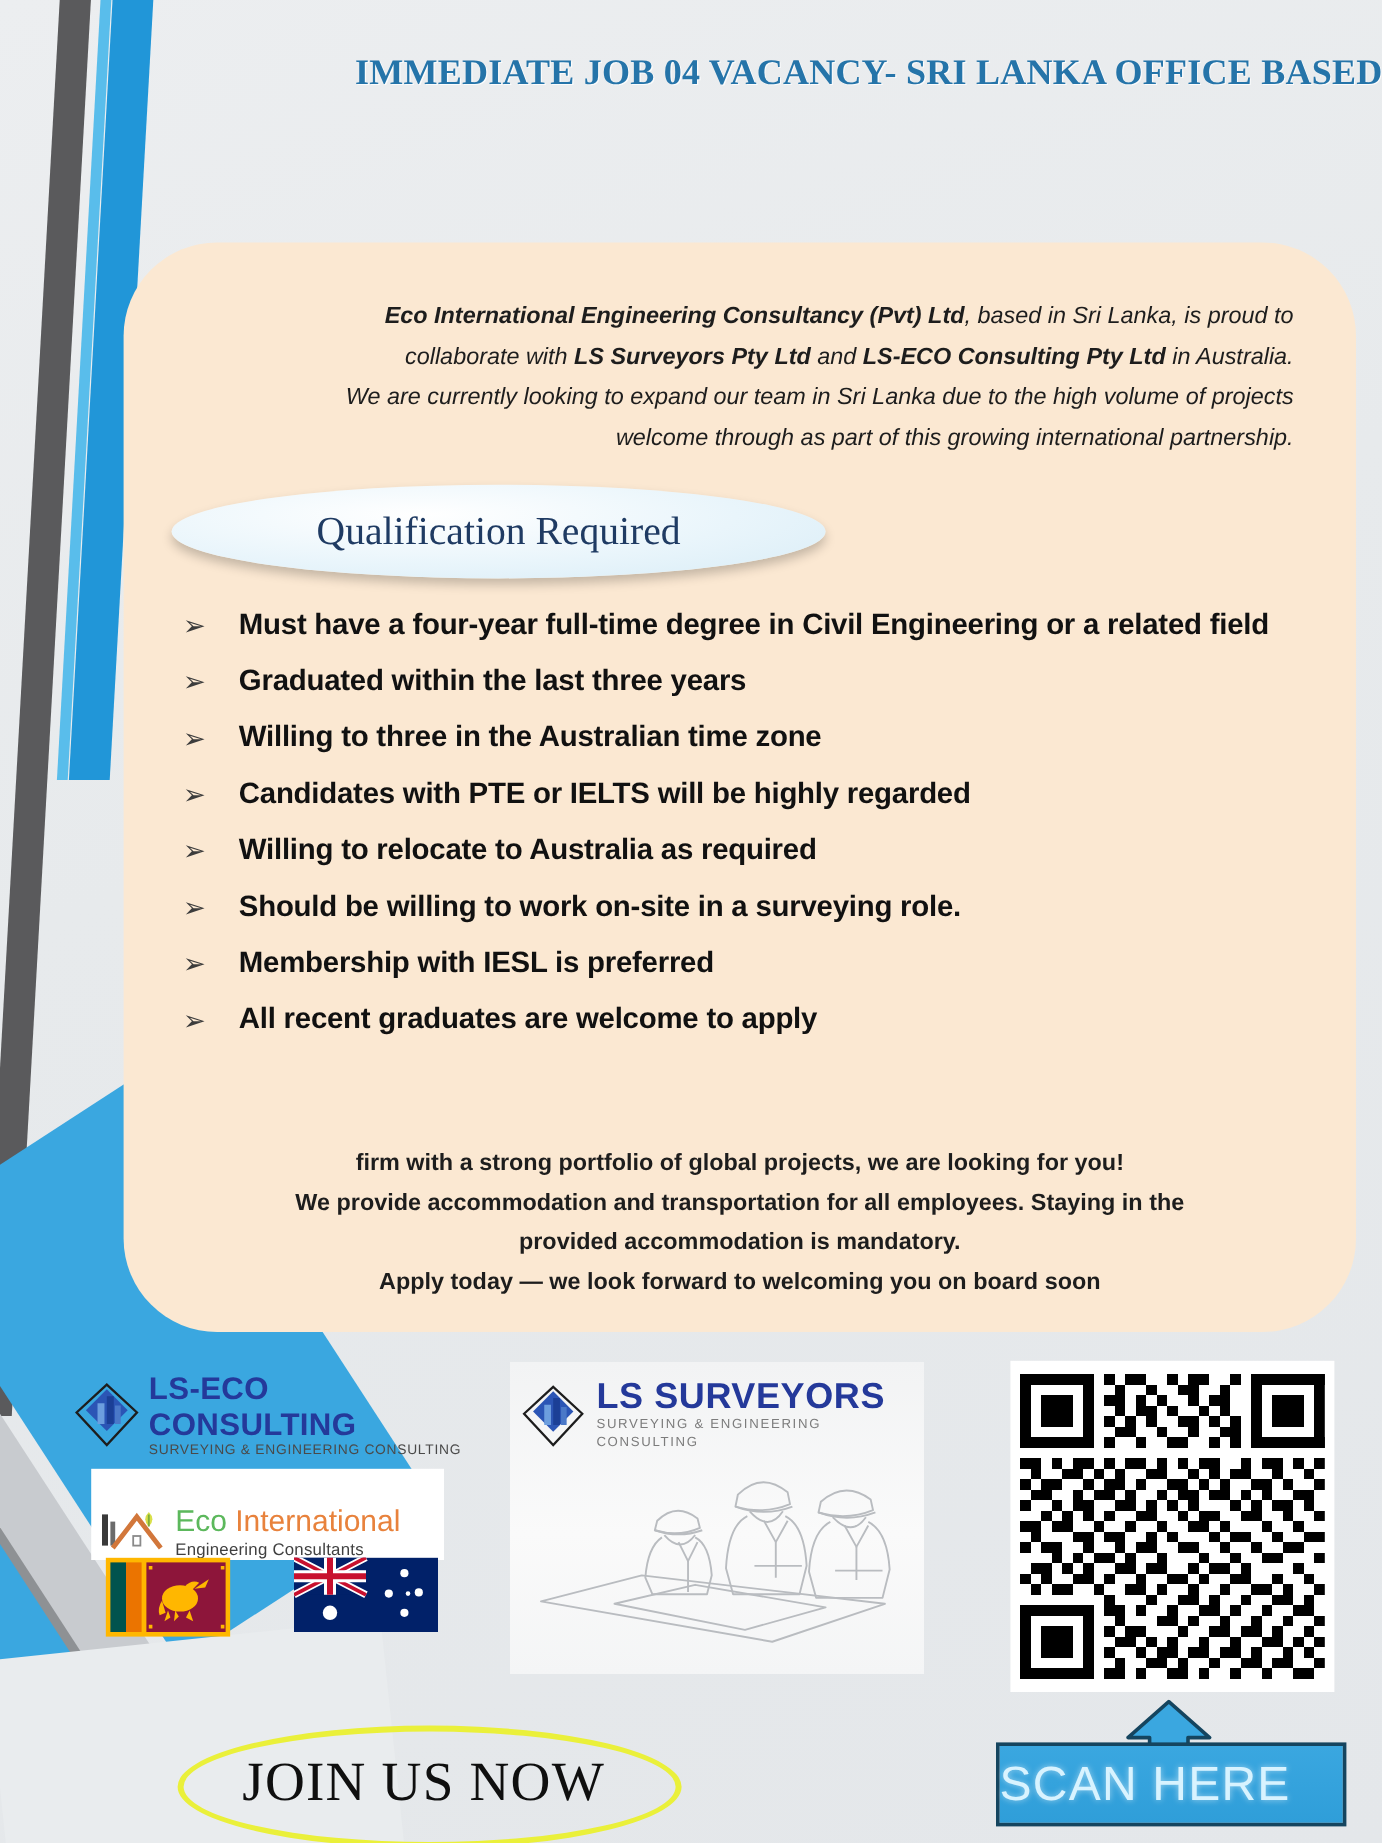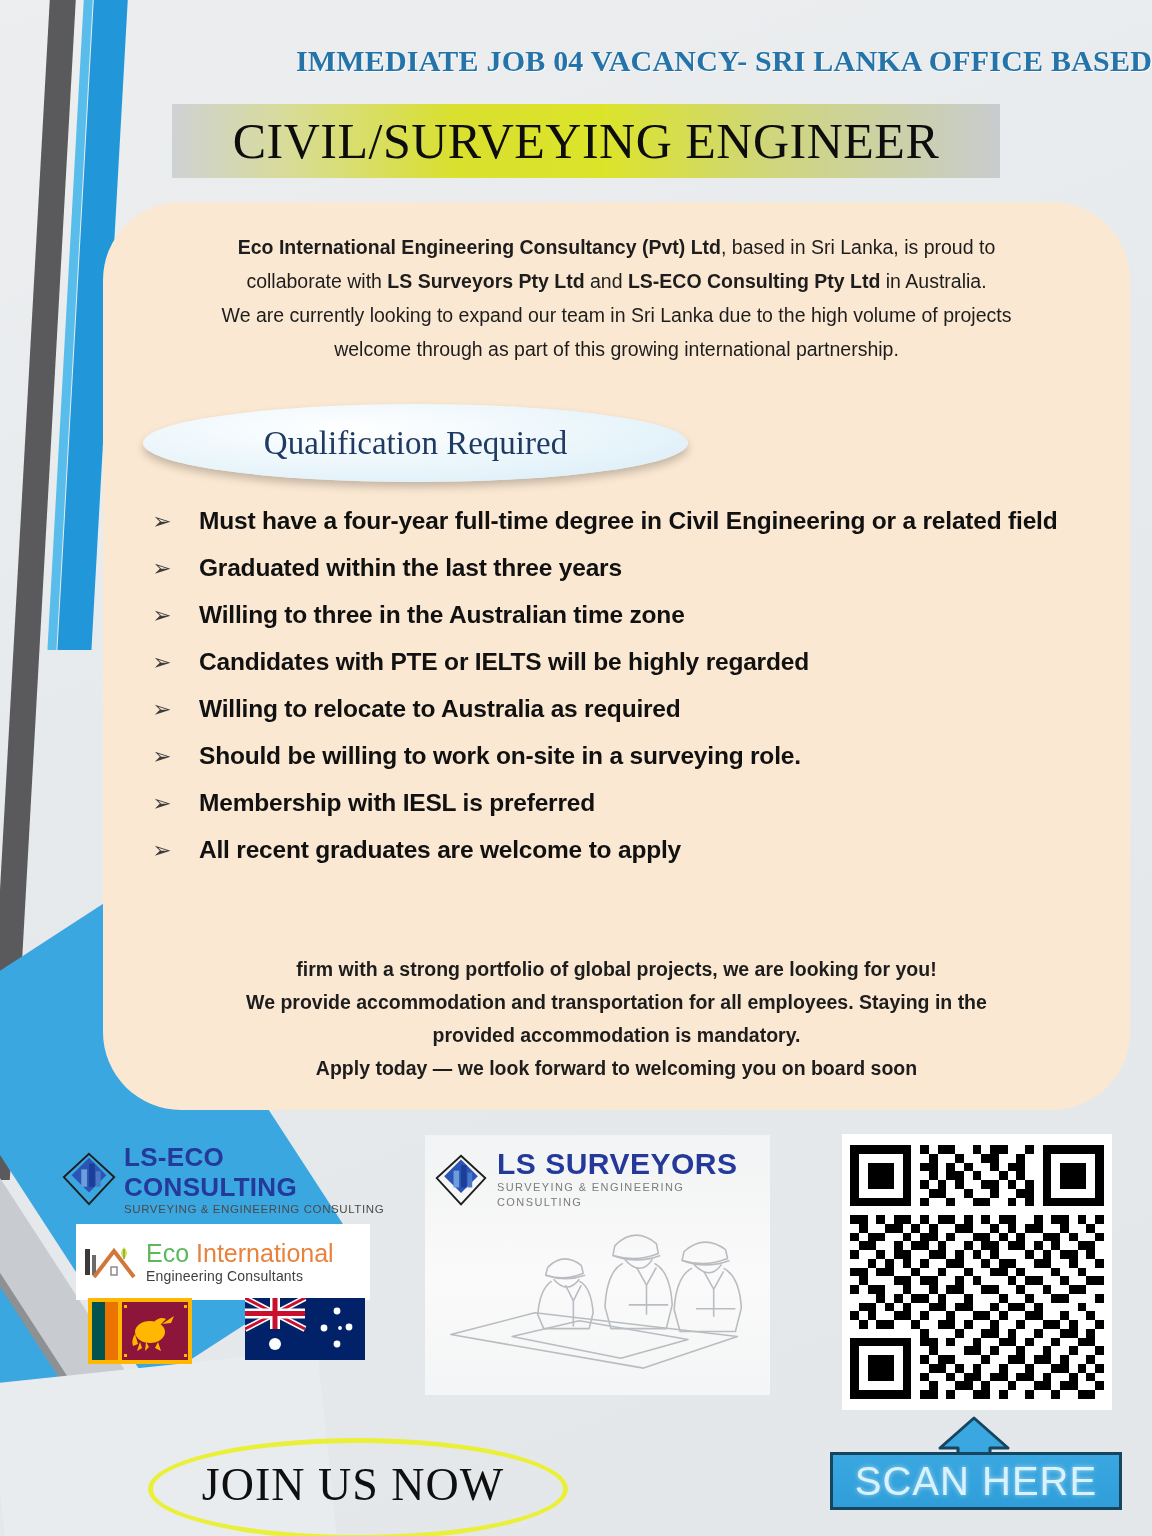--- a/index.html
+++ b/index.html
@@ -127,26 +127,27 @@
   .card {
     position: absolute;
     left: 103px; top: 202px;
     width: 1027px; height: 908px;
     background: #fbe8d2;
     border-radius: 78px;
     z-index: 4;
   }
 
   .intro {
-    padding: 28px 52px 0 52px;
-    text-align: center;
+    padding: 44px 52px 0 52px;
+    text-align: right;
     font-size: 19.5px;
     line-height: 34px;
     color: #1d1d1d;
     font-stretch: condensed;
+    font-style: italic;
   }
   .intro b { font-weight: bold; }
 
   
   .pill {
     position: absolute;
     left: 40px; top: 202px;
     width: 545px; height: 78px;
     background: radial-gradient(ellipse at 38% 32%, #ffffff 0%, #e9f5fb 55%, #d8ecf6 100%);
     border-radius: 50%;
@@ -216,21 +217,21 @@
   }
   .lseco-text .l2 {
     font-size: 11.5px; color: #4a4a4a; letter-spacing: 0.6px;
     line-height: 15px;
   }
 
   .eco-logo {
     left: 76px; top: 1224px;
     width: 290px; height: 76px;
     background: #ffffff;
-    display: flex; align-items: center;
+    display: flex; align-items: flex-end;
     padding-left: 4px;
   }
   .eco-icon { width: 66px; height: 50px; flex: 0 0 66px; }
   .eco-words .e1 { font-size: 25px; line-height: 28px; }
   .eco-words .e1 .green { color: #5cb85c; }
   .eco-words .e1 .orange { color: #e8823c; }
   .eco-words .e2 {
     font-size: 14px; color: #404040; line-height: 18px;
     letter-spacing: 0.2px;
   }
@@ -271,25 +272,25 @@
     left: 830px; top: 1416px;
     width: 292px; height: 110px;
     z-index: 6;
   }
   .scan-arrow {
     position: absolute; left: 108px; top: 0;
     width: 72px; height: 46px;
   }
   .scan-banner {
     position: absolute; left: 0; top: 36px;
-    width: 292px; height: 58px;
+    width: 292px; height: 70px;
     background: linear-gradient(180deg,#3aa7e0 0%, #2f9ed9 100%);
     border: 3px solid #15455f;
     box-sizing: border-box;
-    display: flex; align-items: center; justify-content: center;
+    display: flex; align-items: center; justify-content: flex-start;
   }
   .scan-banner span {
     font-size: 40px;
     color: #d8f3ff;
     letter-spacing: 1px;
     text-shadow: 0 0 5px rgba(255,255,255,0.55);
   }
 
   
   .join-wrap {
@@ -325,23 +326,20 @@
   <div class="deco band band-blue-a"></div>
   <div class="deco band band-blue-c"></div>
   <div class="deco band band-gray-light"></div>
   <div class="deco band band-gray-mid"></div>
   <div class="deco band band-gray-dark"></div>
   <div class="deco band band-blue-b"></div>
   <div class="deco band-white-wedge" style="position:absolute;"></div>
 
   <div class="kicker">IMMEDIATE JOB 04 VACANCY- SRI LANKA OFFICE BASED</div>
 
-  <div class="title-banner">
-    <div class="title-text">CIVIL/SURVEYING ENGINEER</div>
-  </div>
 
   <div class="card">
 
     <div class="intro">
       <b>Eco International Engineering Consultancy (Pvt) Ltd</b><span>, based in Sri Lanka, is proud to</span><br>
       <span>collaborate with </span><b>LS Surveyors Pty Ltd</b><span> and </span><b>LS-ECO Consulting Pty Ltd</b><span> in Australia.</span><br>
       <span>We are currently looking to expand our team in Sri Lanka due to the high volume of projects</span><br>
       <span>welcome through as part of this growing international partnership.</span>
     </div>
 

